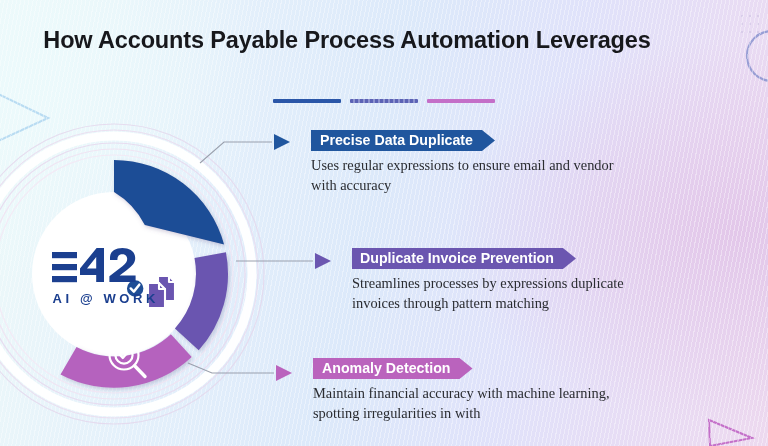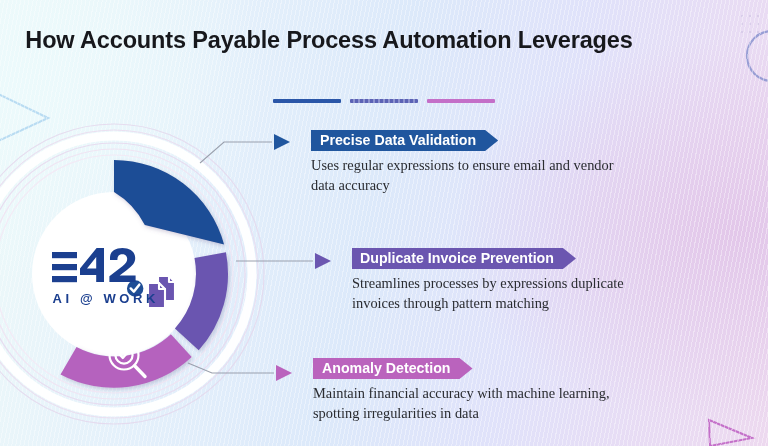--- a/index.html
+++ b/index.html
@@ -38,21 +38,21 @@
         rgba(255,255,255,0.0) 4px);
     pointer-events: none;
   }
 
   
   .deco { position: absolute; pointer-events: none; }
 
   
   #title-block {
     position: absolute;
-    left: 0; top: 26px;
+    left: 18px; top: 26px;
     width: 658px;
     text-align: center;
   }
   #page-title {
     margin: 0;
     font-size: 23.5px;
     line-height: 29px;
     font-weight: bold;
     color: #17181c;
     letter-spacing: -0.15px;
@@ -244,40 +244,40 @@
     <path d="M 274 134 L 290 142 L 274 150 Z" fill="#20569e"></path>
 
     <path d="M 236 261 L 313 261" fill="none" stroke="#9aa0ad" stroke-width="1.1"></path>
     <path d="M 315 253 L 331 261 L 315 269 Z" fill="#6b56b0"></path>
 
     <path d="M 188 363 L 212 373 L 274 373" fill="none" stroke="#9aa0ad" stroke-width="1.1"></path>
     <path d="M 276 365 L 292 373 L 276 381 Z" fill="#ba63bd"></path>
   </svg>
 
   <div class="item" id="item-1">
-    <div class="ribbon r1">Precise Data Validation</div>
+    <div class="ribbon r1">Precise Data Duplicate</div>
     <div class="desc">
       <span class="desc-line">Uses regular expressions to ensure email and vendor</span>
-      <span class="desc-line">data accuracy</span>
+      <span class="desc-line">with accuracy</span>
     </div>
   </div>
 
   <div class="item" id="item-2">
     <div class="ribbon r2">Duplicate Invoice Prevention</div>
     <div class="desc">
       <span class="desc-line">Streamlines processes by expressions duplicate</span>
       <span class="desc-line">invoices through pattern matching</span>
     </div>
   </div>
 
   <div class="item" id="item-3">
     <div class="ribbon r3">Anomaly Detection</div>
     <div class="desc">
       <span class="desc-line">Maintain financial accuracy with machine learning,</span>
-      <span class="desc-line">spotting irregularities in data</span>
+      <span class="desc-line">spotting irregularities in with</span>
     </div>
   </div>
 
   <div id="logo-box" style="left:36px; top:244px; width:136px; height:66px;">
     <svg id="logo-mark" width="104" height="40" viewBox="0 0 104 40">
 
       <rect x="0" y="4" width="25" height="6.2" fill="#1b3f8f"></rect>
       <rect x="0" y="16" width="25" height="6.2" fill="#1b3f8f"></rect>
       <rect x="0" y="28" width="25" height="6.2" fill="#1b3f8f"></rect>
 

